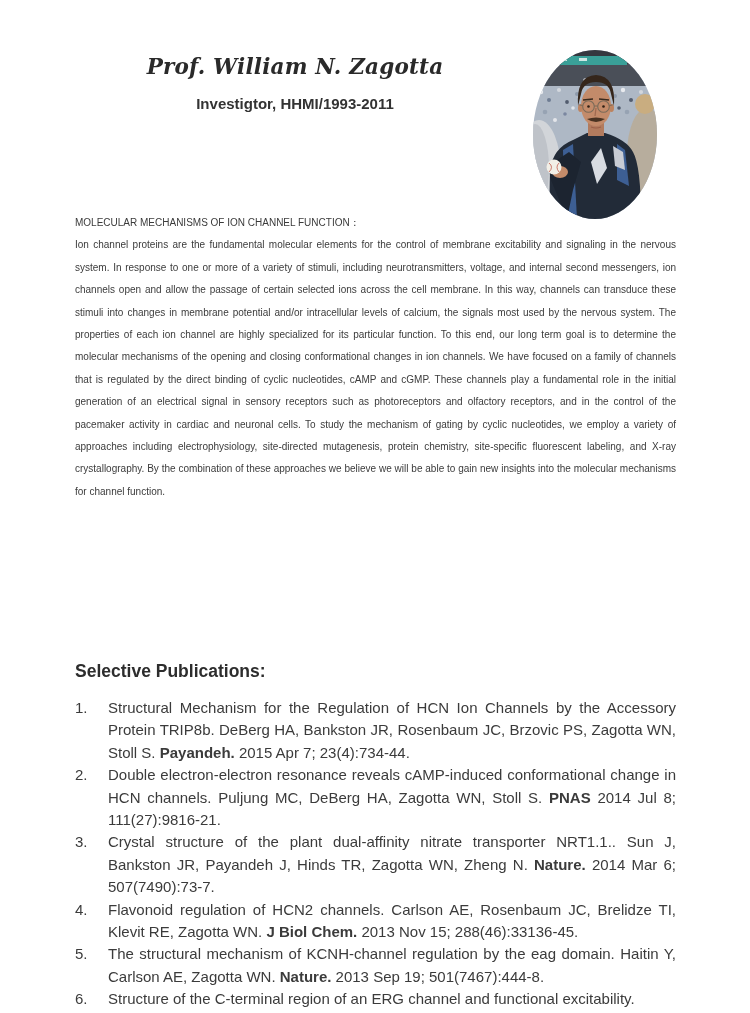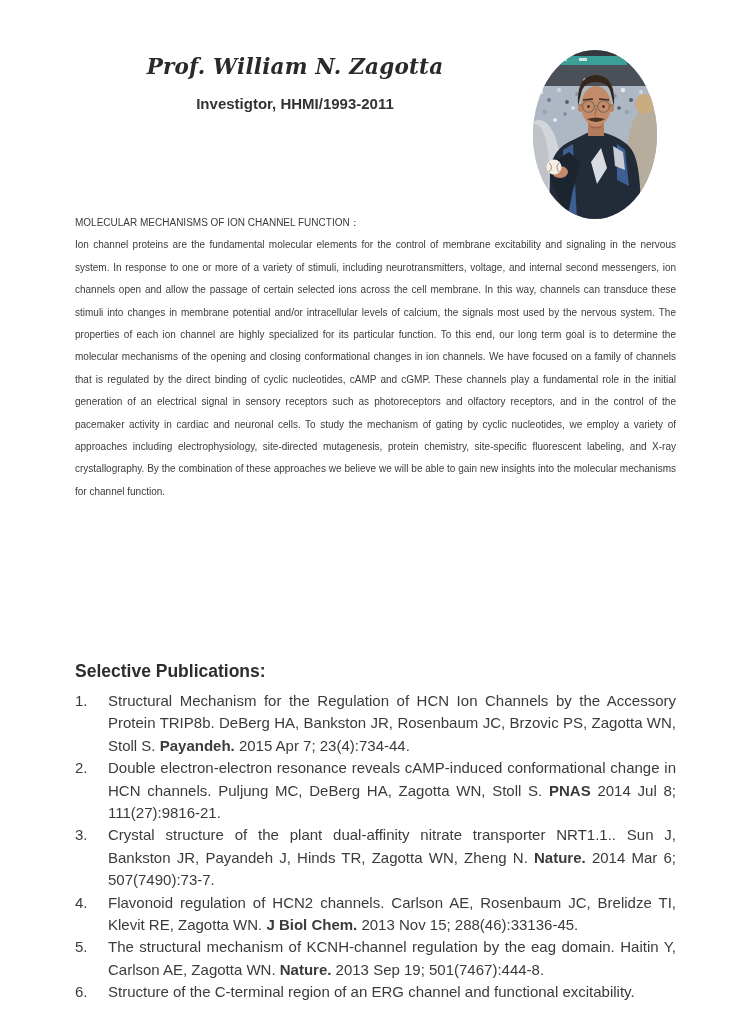--- a/index.html
+++ b/index.html
@@ -56,21 +56,21 @@
   }
   .research-heading { white-space: nowrap; }
   .research-body { text-align: justify; }
 
   
   .pubs { position: absolute; left: 75px; top: 661px; width: 601px; }
   .pubs-heading {
     font-size: 17.5px;
     font-weight: bold;
     color: #2d2d2d;
-    margin: 0 0 8px 0;
+    margin: 0 0 15px 0;
   }
   .pub-list { display: block; }
   .pub-item { display: flex; font-size: 15px; line-height: 22.4px; }
   .pub-num { flex: 0 0 33px; }
   .pub-text { flex: 1 1 auto; text-align: justify; }
   .journal-bold { font-weight: bold; }
 </style>
 </head>
 <body>
 

